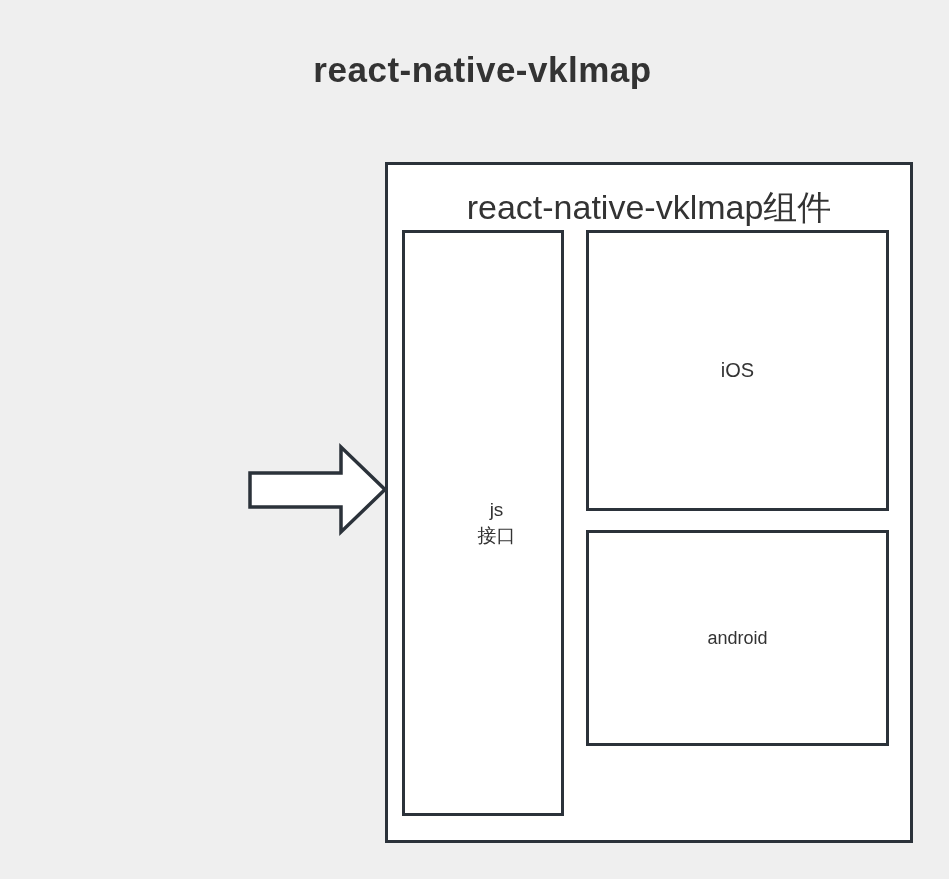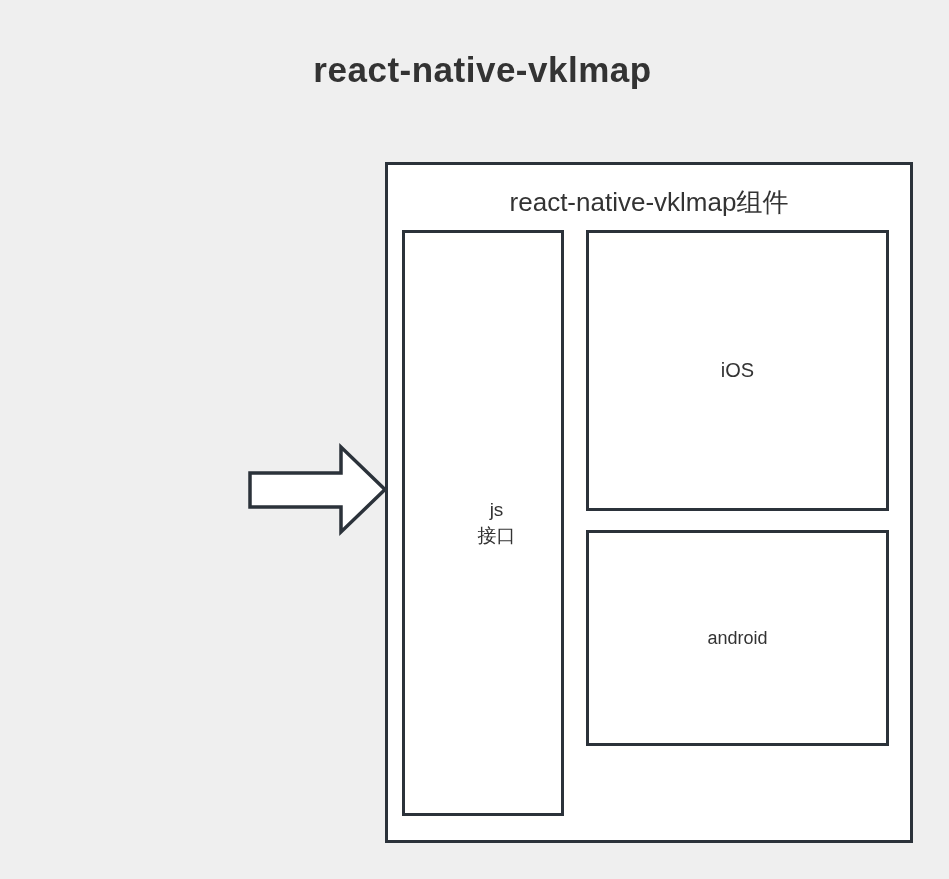--- a/index.html
+++ b/index.html
@@ -67,21 +67,21 @@
   }
   .big-box{
     left:385px; top:162px;
     width:528px; height:681px;
   }
   .container-title{
     position:absolute;
     top:20px; left:0;
     width:100%;
     text-align:center;
-    font-size:26px;
+    font-size:34px;
     color:var(--text);
   }
   .js-box{
     left:14px; top:65px;
     width:162px; height:586px;
   }
   .js-box .node-label{
     font-size:19px;
     line-height:26px;
     margin-left:27px;

